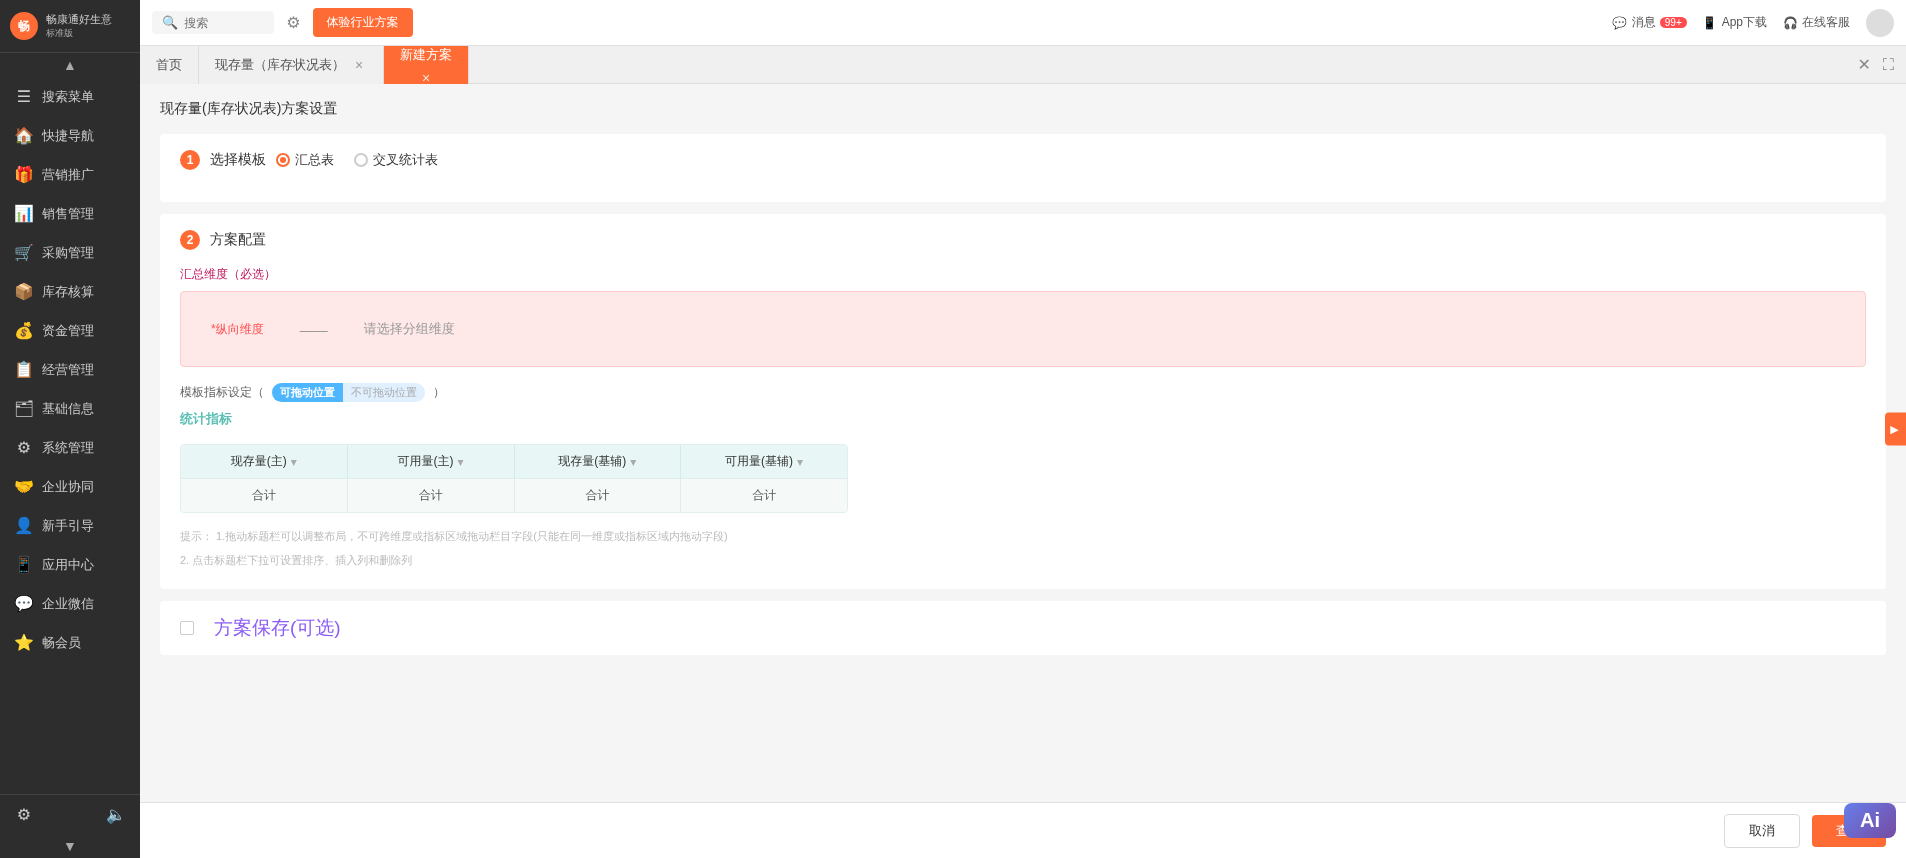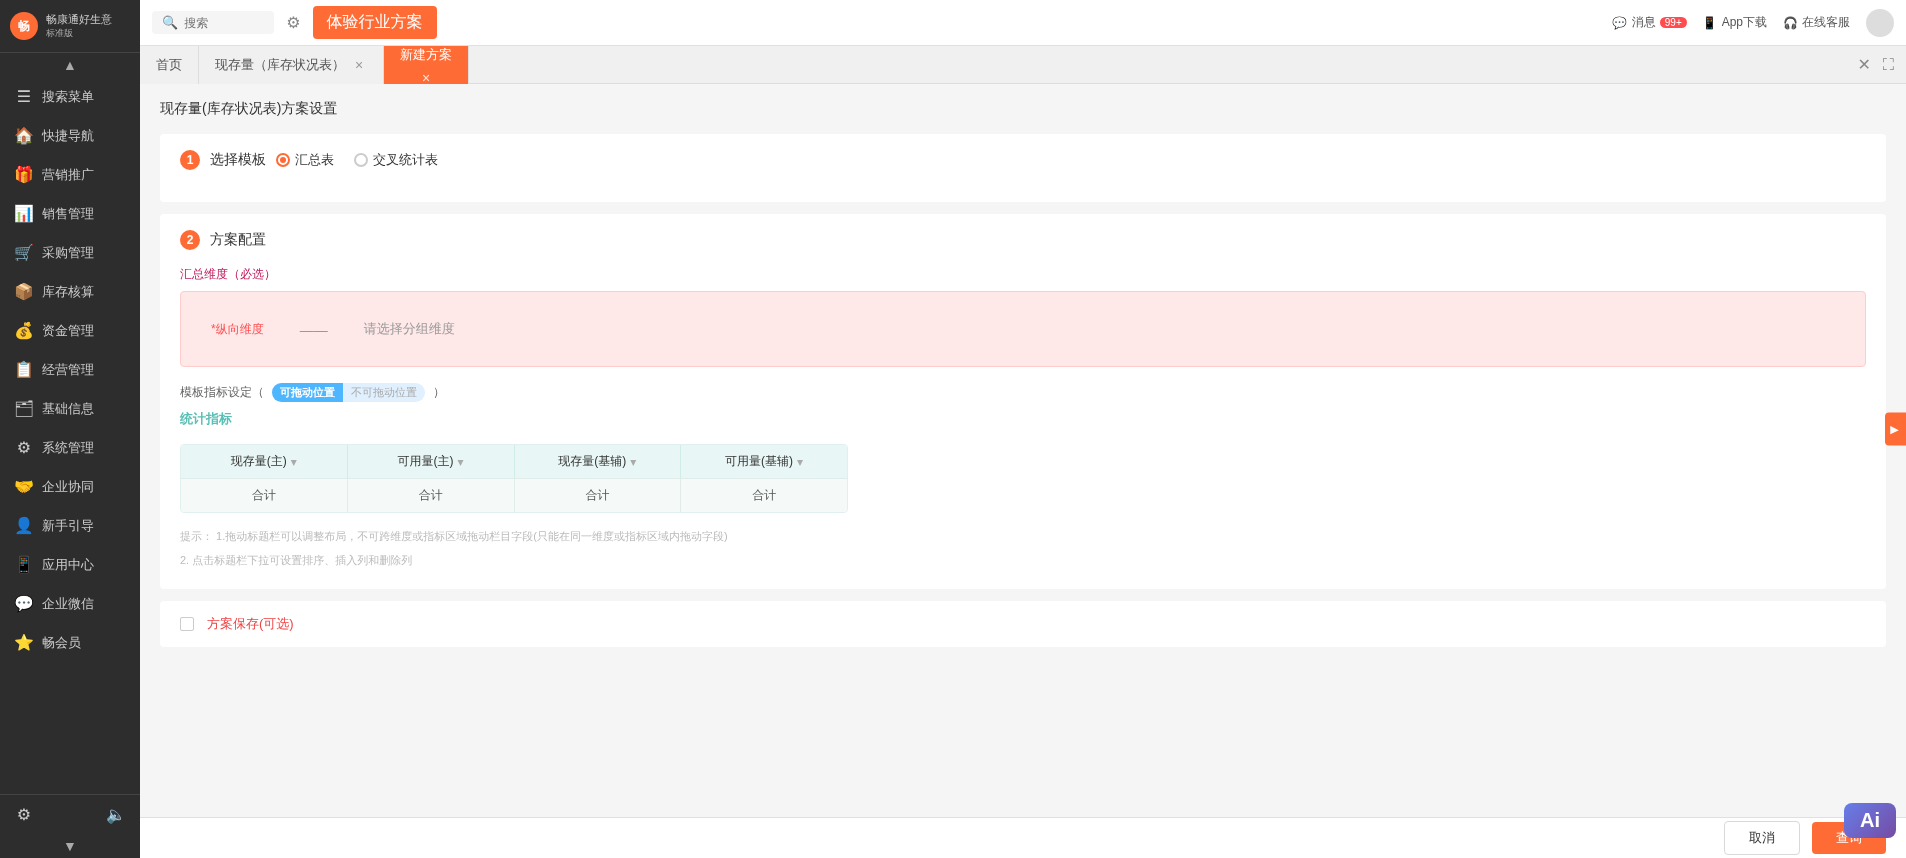--- a/index.html
+++ b/index.html
@@ -62,21 +62,21 @@
       display: flex; align-items: center; gap: 6px;
       background: #f5f5f5; border-radius: 4px;
       padding: 4px 10px; min-width: 120px;
     }
     .topbar-search input {
       border: none; background: none; outline: none; font-size: 12px; width: 80px; color: #999;
     }
     .topbar-gear { cursor: pointer; color: #888; font-size: 16px; padding: 4px; }
     .topbar-btn {
       background: #ff6b35; color: white; border: none; border-radius: 4px;
-      padding: 6px 14px; font-size: 16px; cursor: pointer;
+      padding: 6px 14px; font-size: 12px; cursor: pointer;
     }
     .topbar-right {
       margin-left: auto; display: flex; align-items: center; gap: 16px;
     }
     .topbar-right-item { display: flex; align-items: center; gap: 4px; cursor: pointer; color: #555; font-size: 12px; }
     .badge {
       background: #ff4d4f; color: white; border-radius: 8px;
       padding: 0 5px; font-size: 10px; min-width: 16px; text-align: center;
     }
     .topbar-avatar { width: 28px; height: 28px; background: #ddd; border-radius: 50%; }
@@ -176,26 +176,26 @@
       border-right: 1px solid #e0ece9; font-size: 12px; color: #555;
       border-top: 1px solid #e0ece9;
     }
     .stat-col-cell:last-child { border-right: none; }
 
     
     .hints { margin-top: 12px; color: #bbb; font-size: 11px; line-height: 2; }
     .hints p { margin-bottom: 2px; }
 
     
-    .save-option { display: flex; align-items: center; gap: 13px; font-size: 13px; color: #ef4444; cursor: pointer; }
+    .save-option { display: flex; align-items: center; gap: 20px; font-size: 19px; color: #8b5cf6; cursor: pointer; }
     .checkbox { width: 14px; height: 14px; border: 1px solid #ccc; border-radius: 2px; }
 
     
     .footer {
-      height: 41px; background: #fff; border-top: 1px solid #e0e0e0;
+      height: 56px; background: #fff; border-top: 1px solid #e0e0e0;
       display: flex; align-items: center; justify-content: flex-end;
       padding: 0 20px; gap: 12px;
     }
     .btn-cancel {
       background: #fff; border: 1px solid #d9d9d9; border-radius: 4px;
       padding: 7px 24px; font-size: 13px; cursor: pointer; color: #333;
     }
     .btn-query {
       background: #ff6b35; color: white; border: none; border-radius: 4px;
       padding: 7px 24px; font-size: 13px; cursor: pointer;

